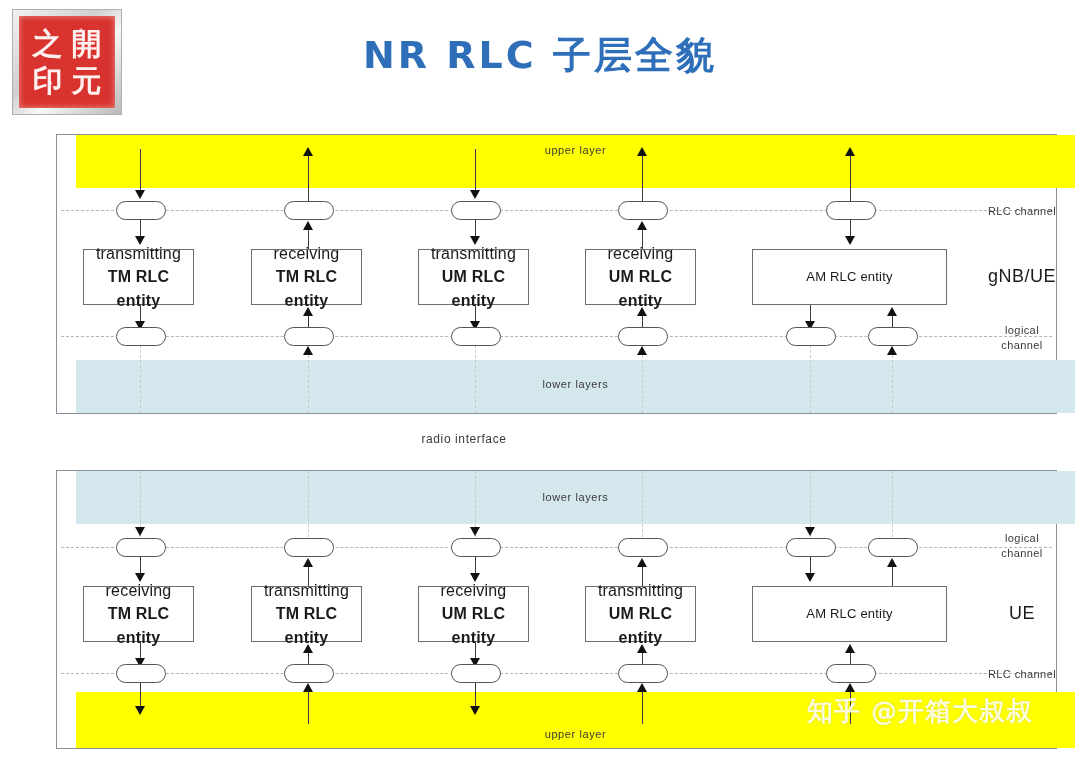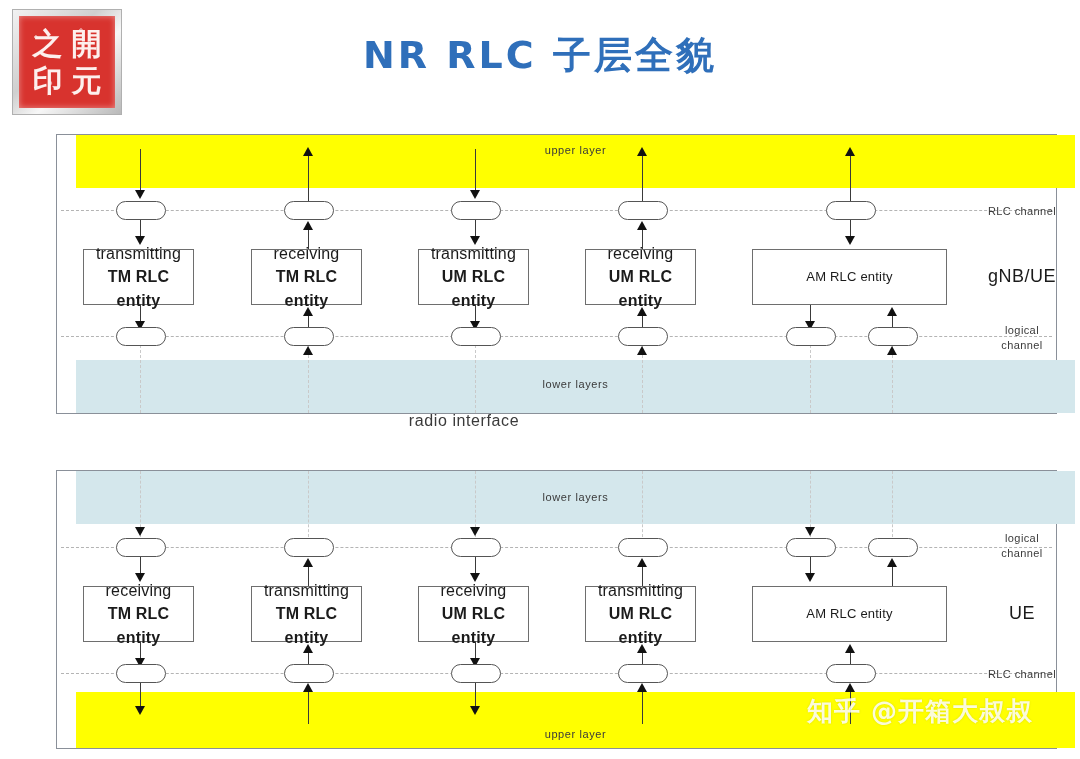--- a/index.html
+++ b/index.html
@@ -101,22 +101,22 @@
   .head.up{border-bottom:9px solid #111;}
 
   
   .side{
     position:absolute;font-size:11px;color:#3a3a3a;text-align:center;
     line-height:1.3;letter-spacing:.4px;
   }
   .side.big{font-size:18px;color:#1b1b1b;letter-spacing:.5px;}
 
   #radio-interface{
-    position:absolute;left:0;top:412px;width:928px;text-align:center;
-    font-size:16px;color:#3a3a3a;letter-spacing:.6px;
+    position:absolute;left:0;top:432px;width:928px;text-align:center;
+    font-size:12px;color:#3a3a3a;letter-spacing:.6px;
   }
 
   #watermark{
     position:absolute;left:770px;top:694px;width:300px;
     text-align:center;font-size:26px;font-weight:bold;
     color:rgba(255,255,255,.85);letter-spacing:1px;
     font-family:"DejaVu Sans","Liberation Sans",sans-serif;
     text-shadow:0 0 2px rgba(120,120,0,.25);
     pointer-events:none;
   }

